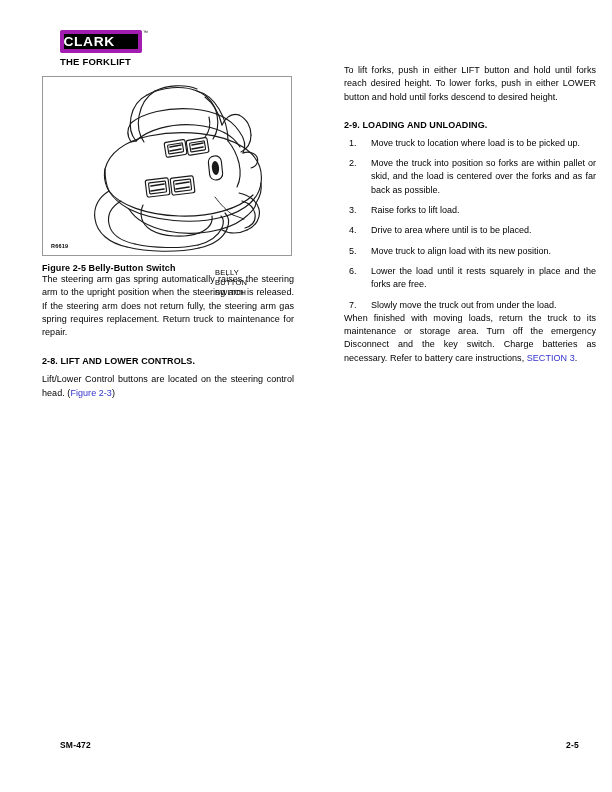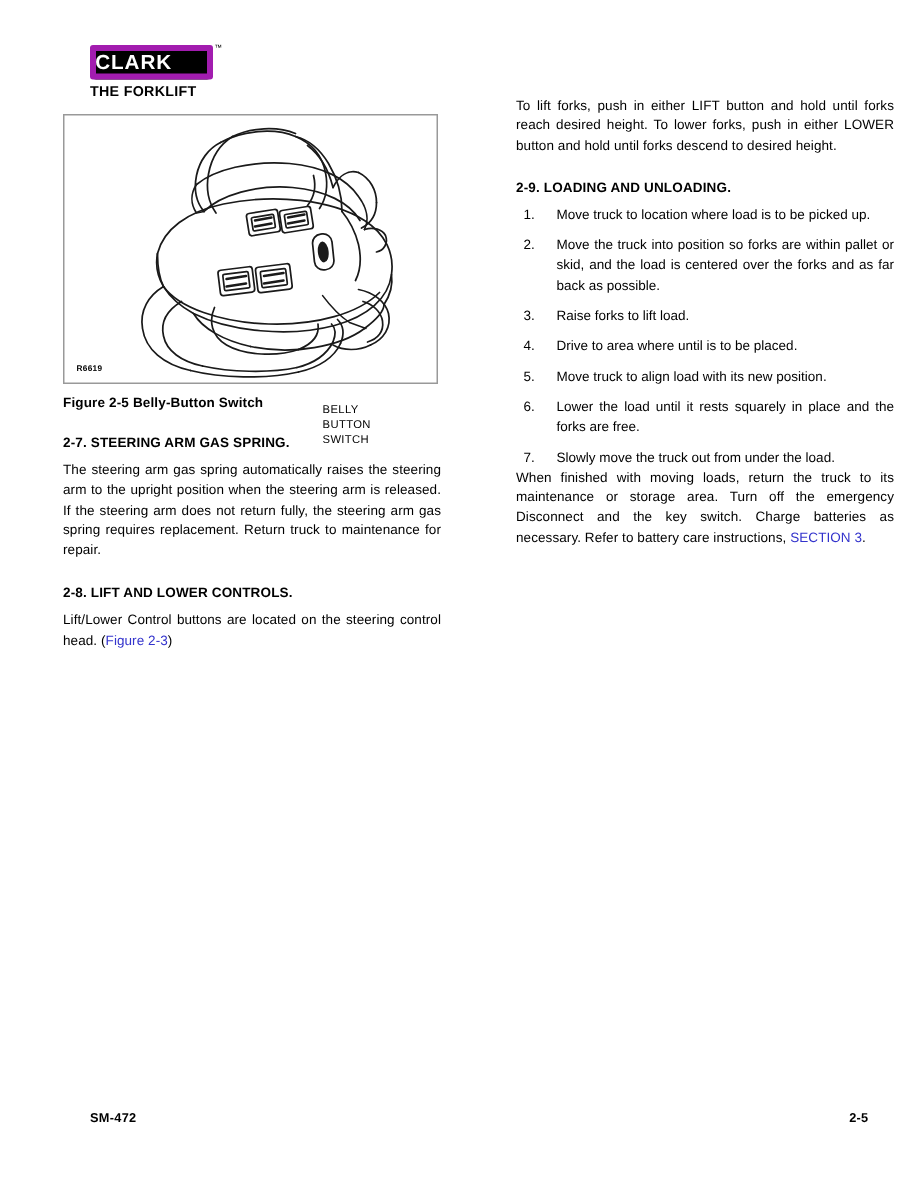--- a/index.html
+++ b/index.html
@@ -274,21 +274,20 @@
     </div>
 
     <div class="callout">
       <div>BELLY</div>
       <div>BUTTON</div>
       <div>SWITCH</div>
     </div>
 
     <div class="fig-caption">Figure 2-5  Belly-Button Switch</div>
 
-    <h2 class="sec-head">2-7. STEERING ARM GAS SPRING.</h2>
     <p class="body">The steering arm gas spring automatically raises the steering arm to the upright position when the steering arm is released. If the steering arm does not return fully, the steering arm gas spring requires replacement. Return truck to maintenance for repair.</p>
 
     <h2 class="sec-head">2-8. LIFT AND LOWER CONTROLS.</h2>
     <p class="body"><span>Lift/Lower Control buttons are located on the steering control head. (</span><a class="link" href="#">Figure 2-3</a><span>)</span></p>
   </div>
 
   <div class="col-right">
 
     <p class="body">To lift forks, push in either LIFT button and hold until forks reach desired height. To lower forks, push in either LOWER button and hold until forks descend to desired height.</p>
 

